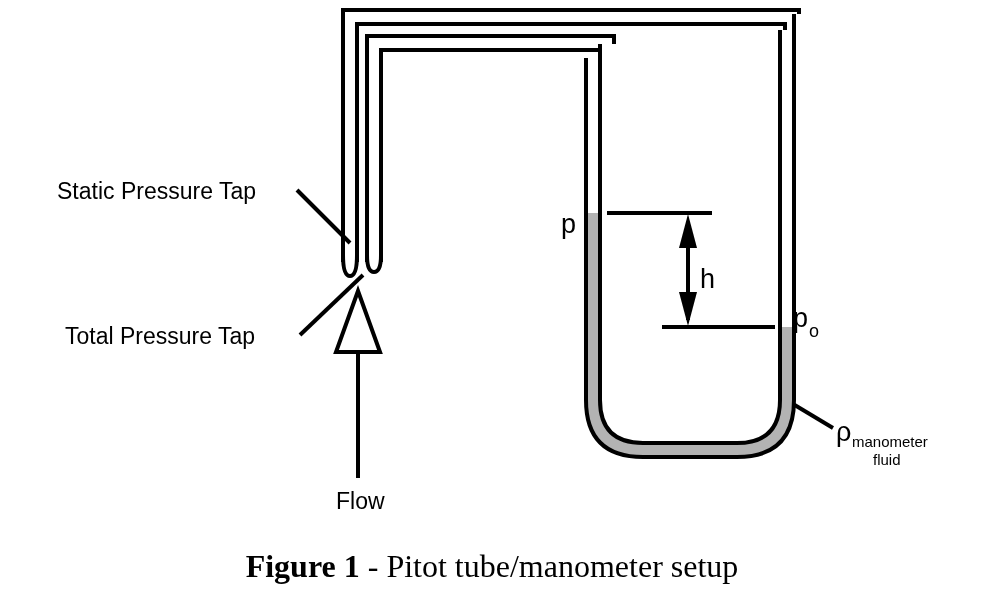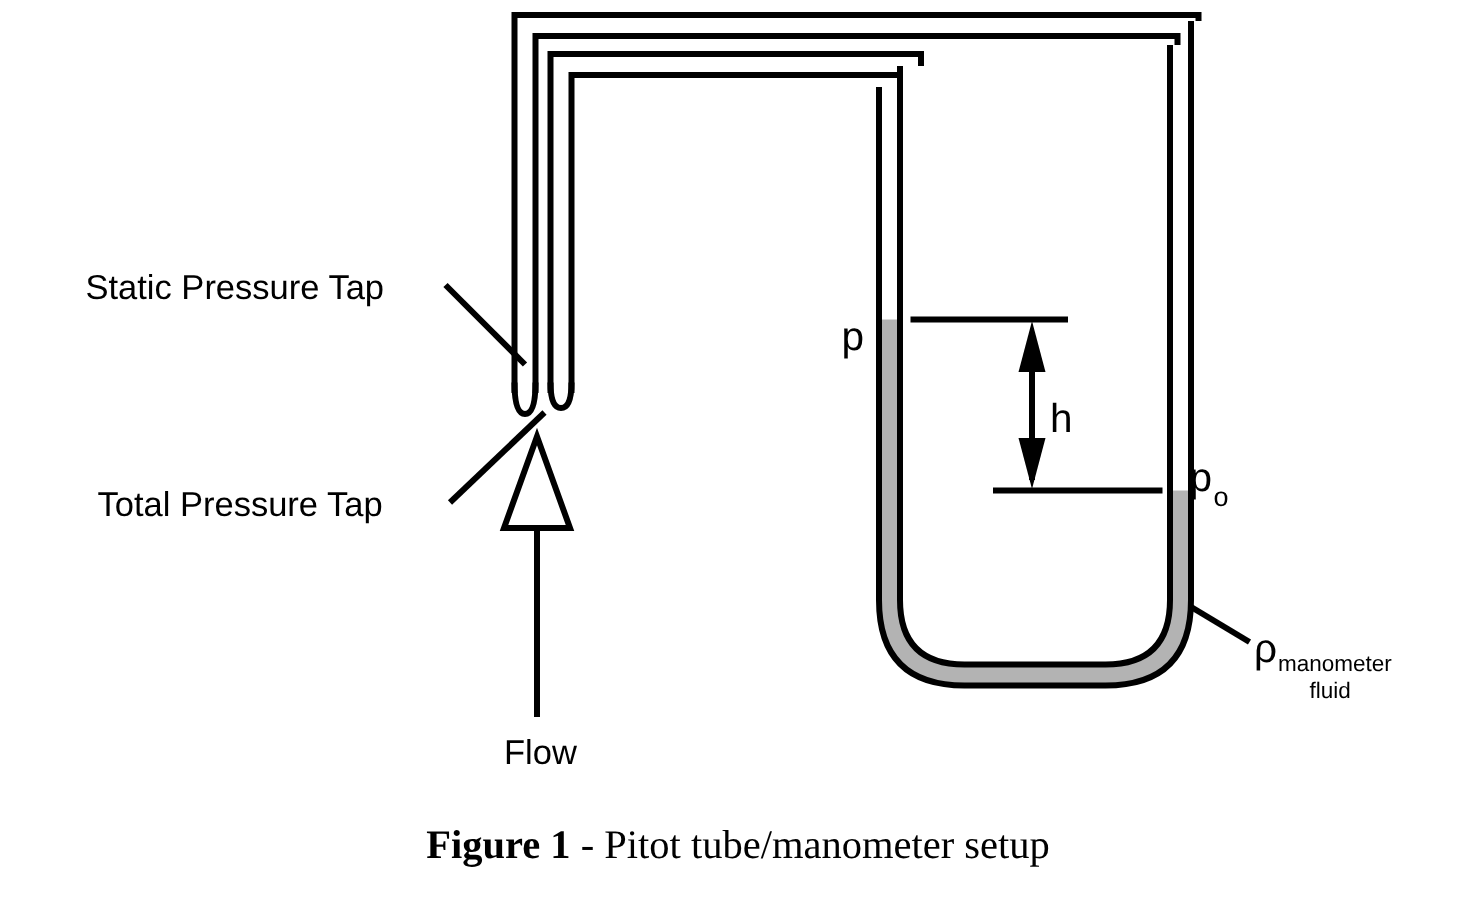--- a/index.html
+++ b/index.html
@@ -47,21 +47,21 @@
     font-size: 15px;
     fill: #000000;
   }
   .caption-row {
     position: absolute;
     left: 0;
     top: 548px;
     width: 984px;
     text-align: center;
     font-family: "Liberation Serif", serif;
-    font-size: 27px;
+    font-size: 32px;
     color: #000000;
     white-space: nowrap;
   }
   .caption-strong {
     font-weight: bold;
   }
 </style>
 </head>
 <body>
 

